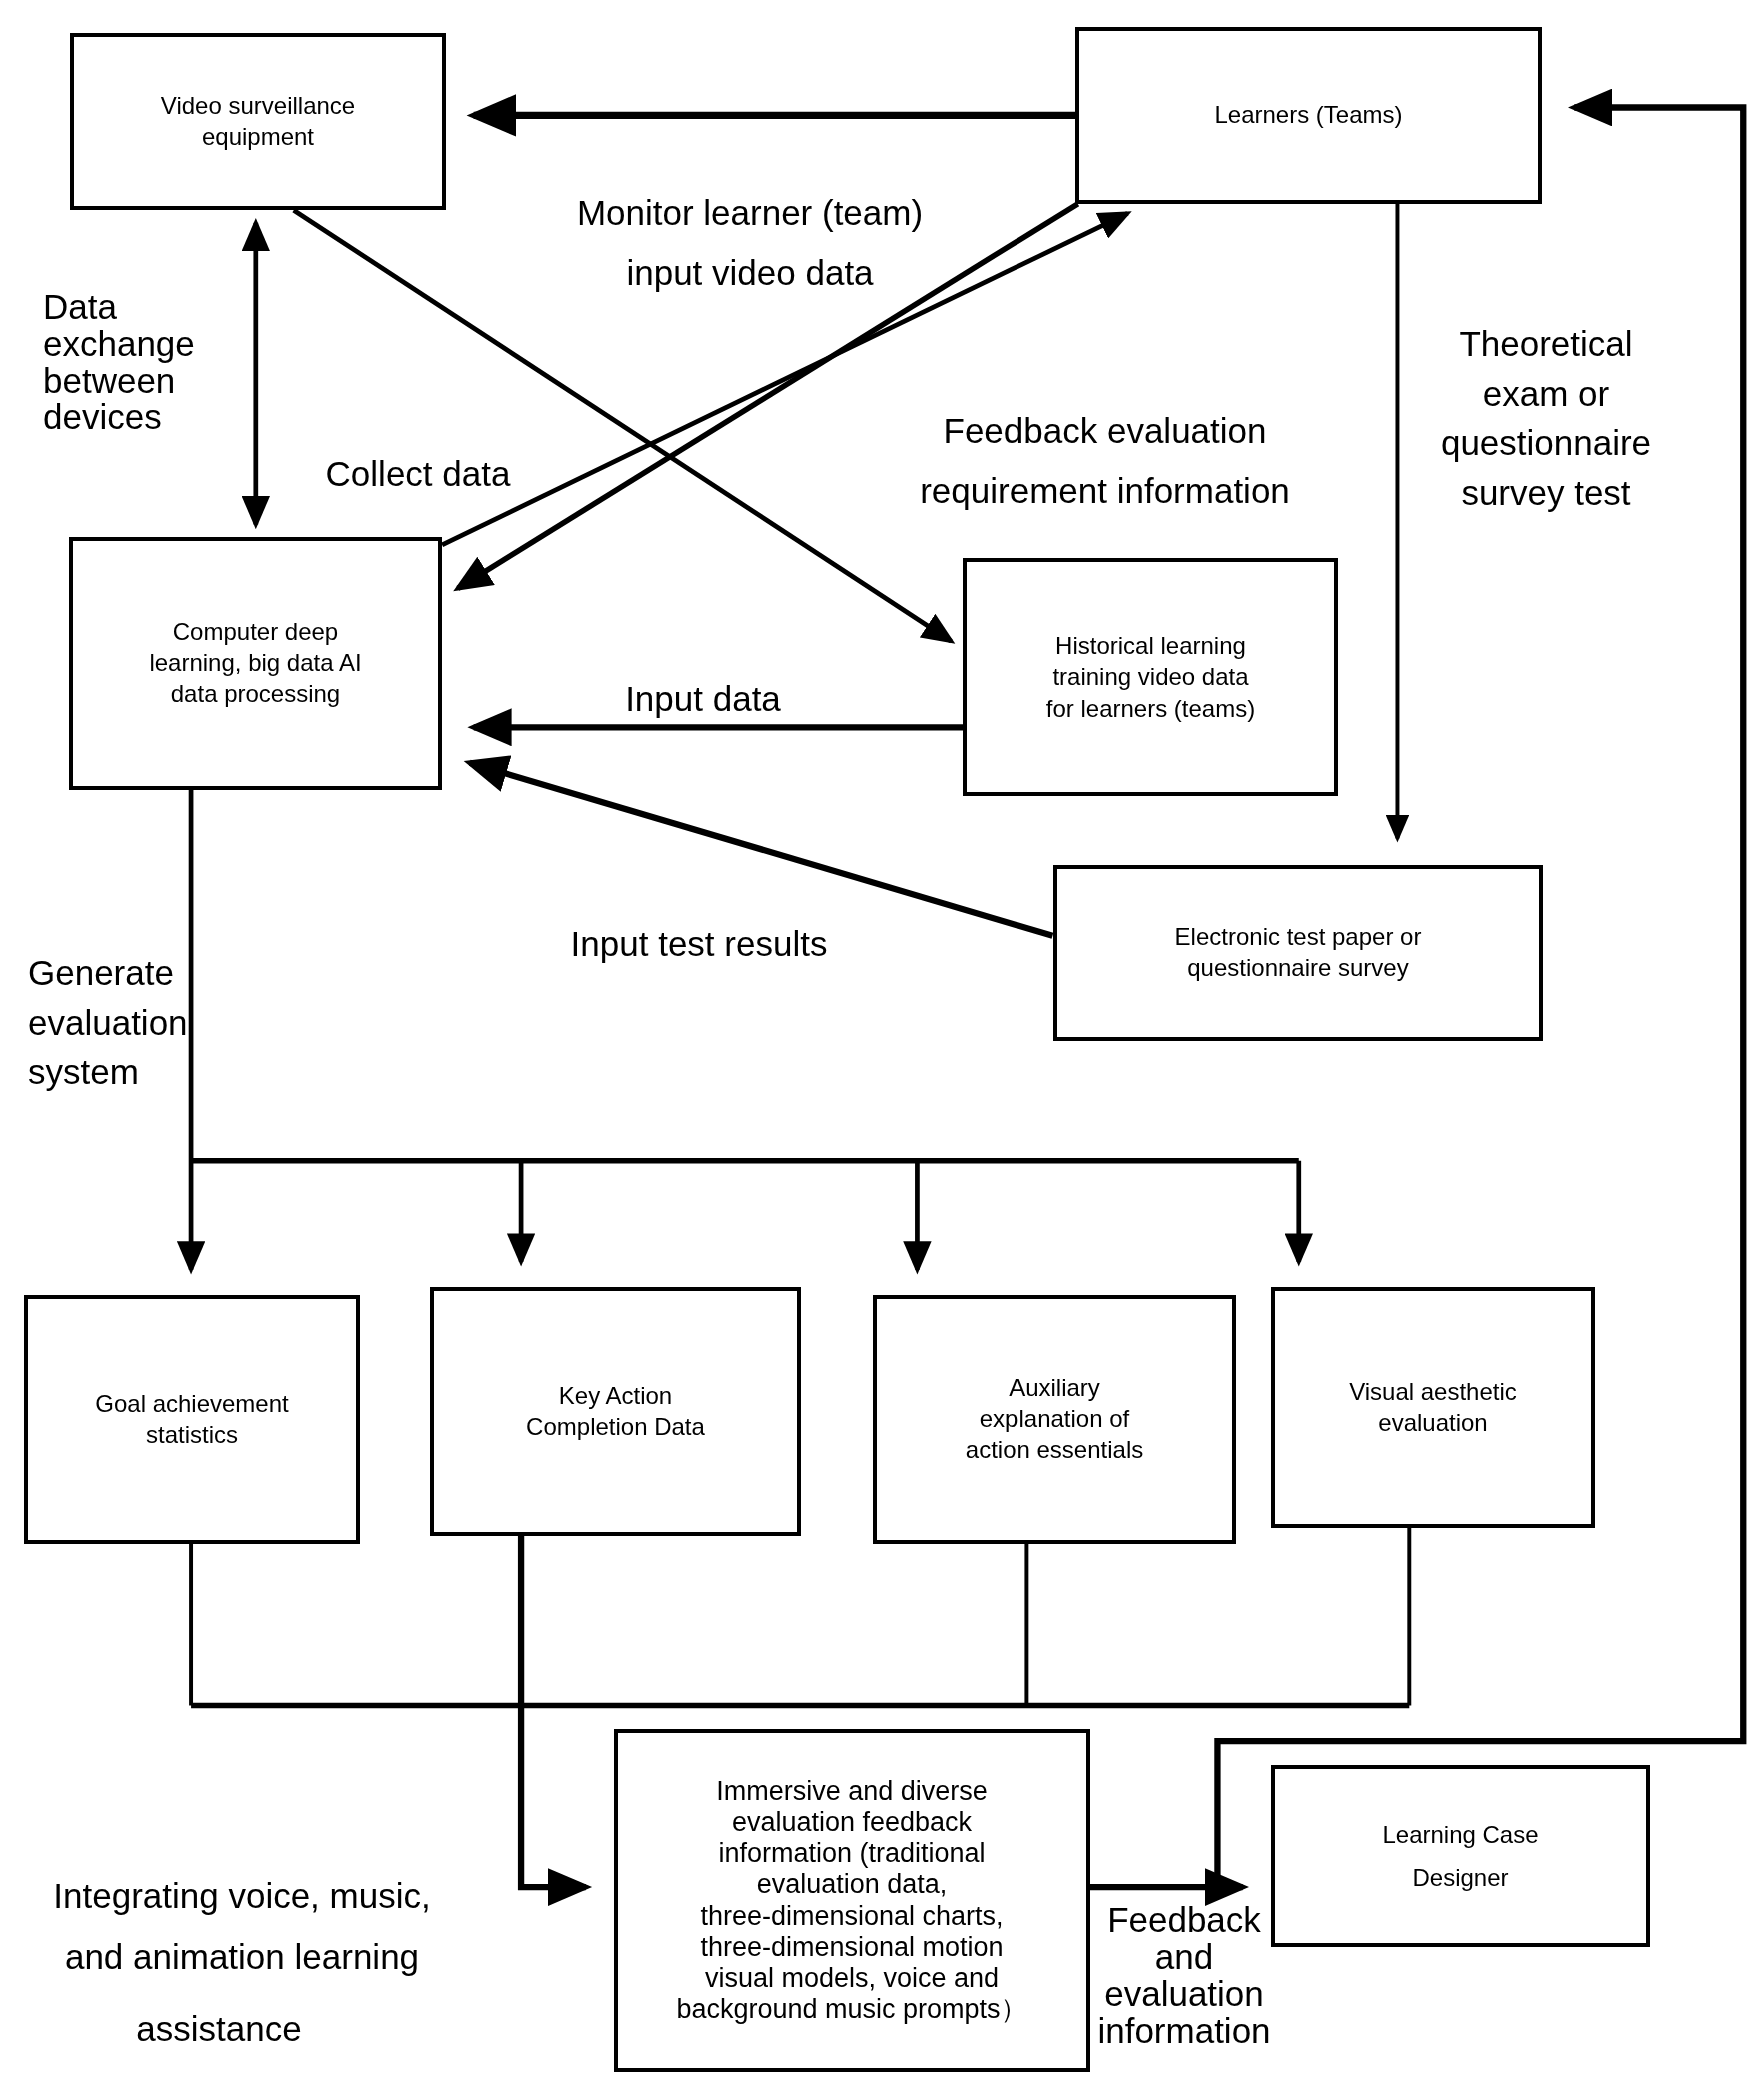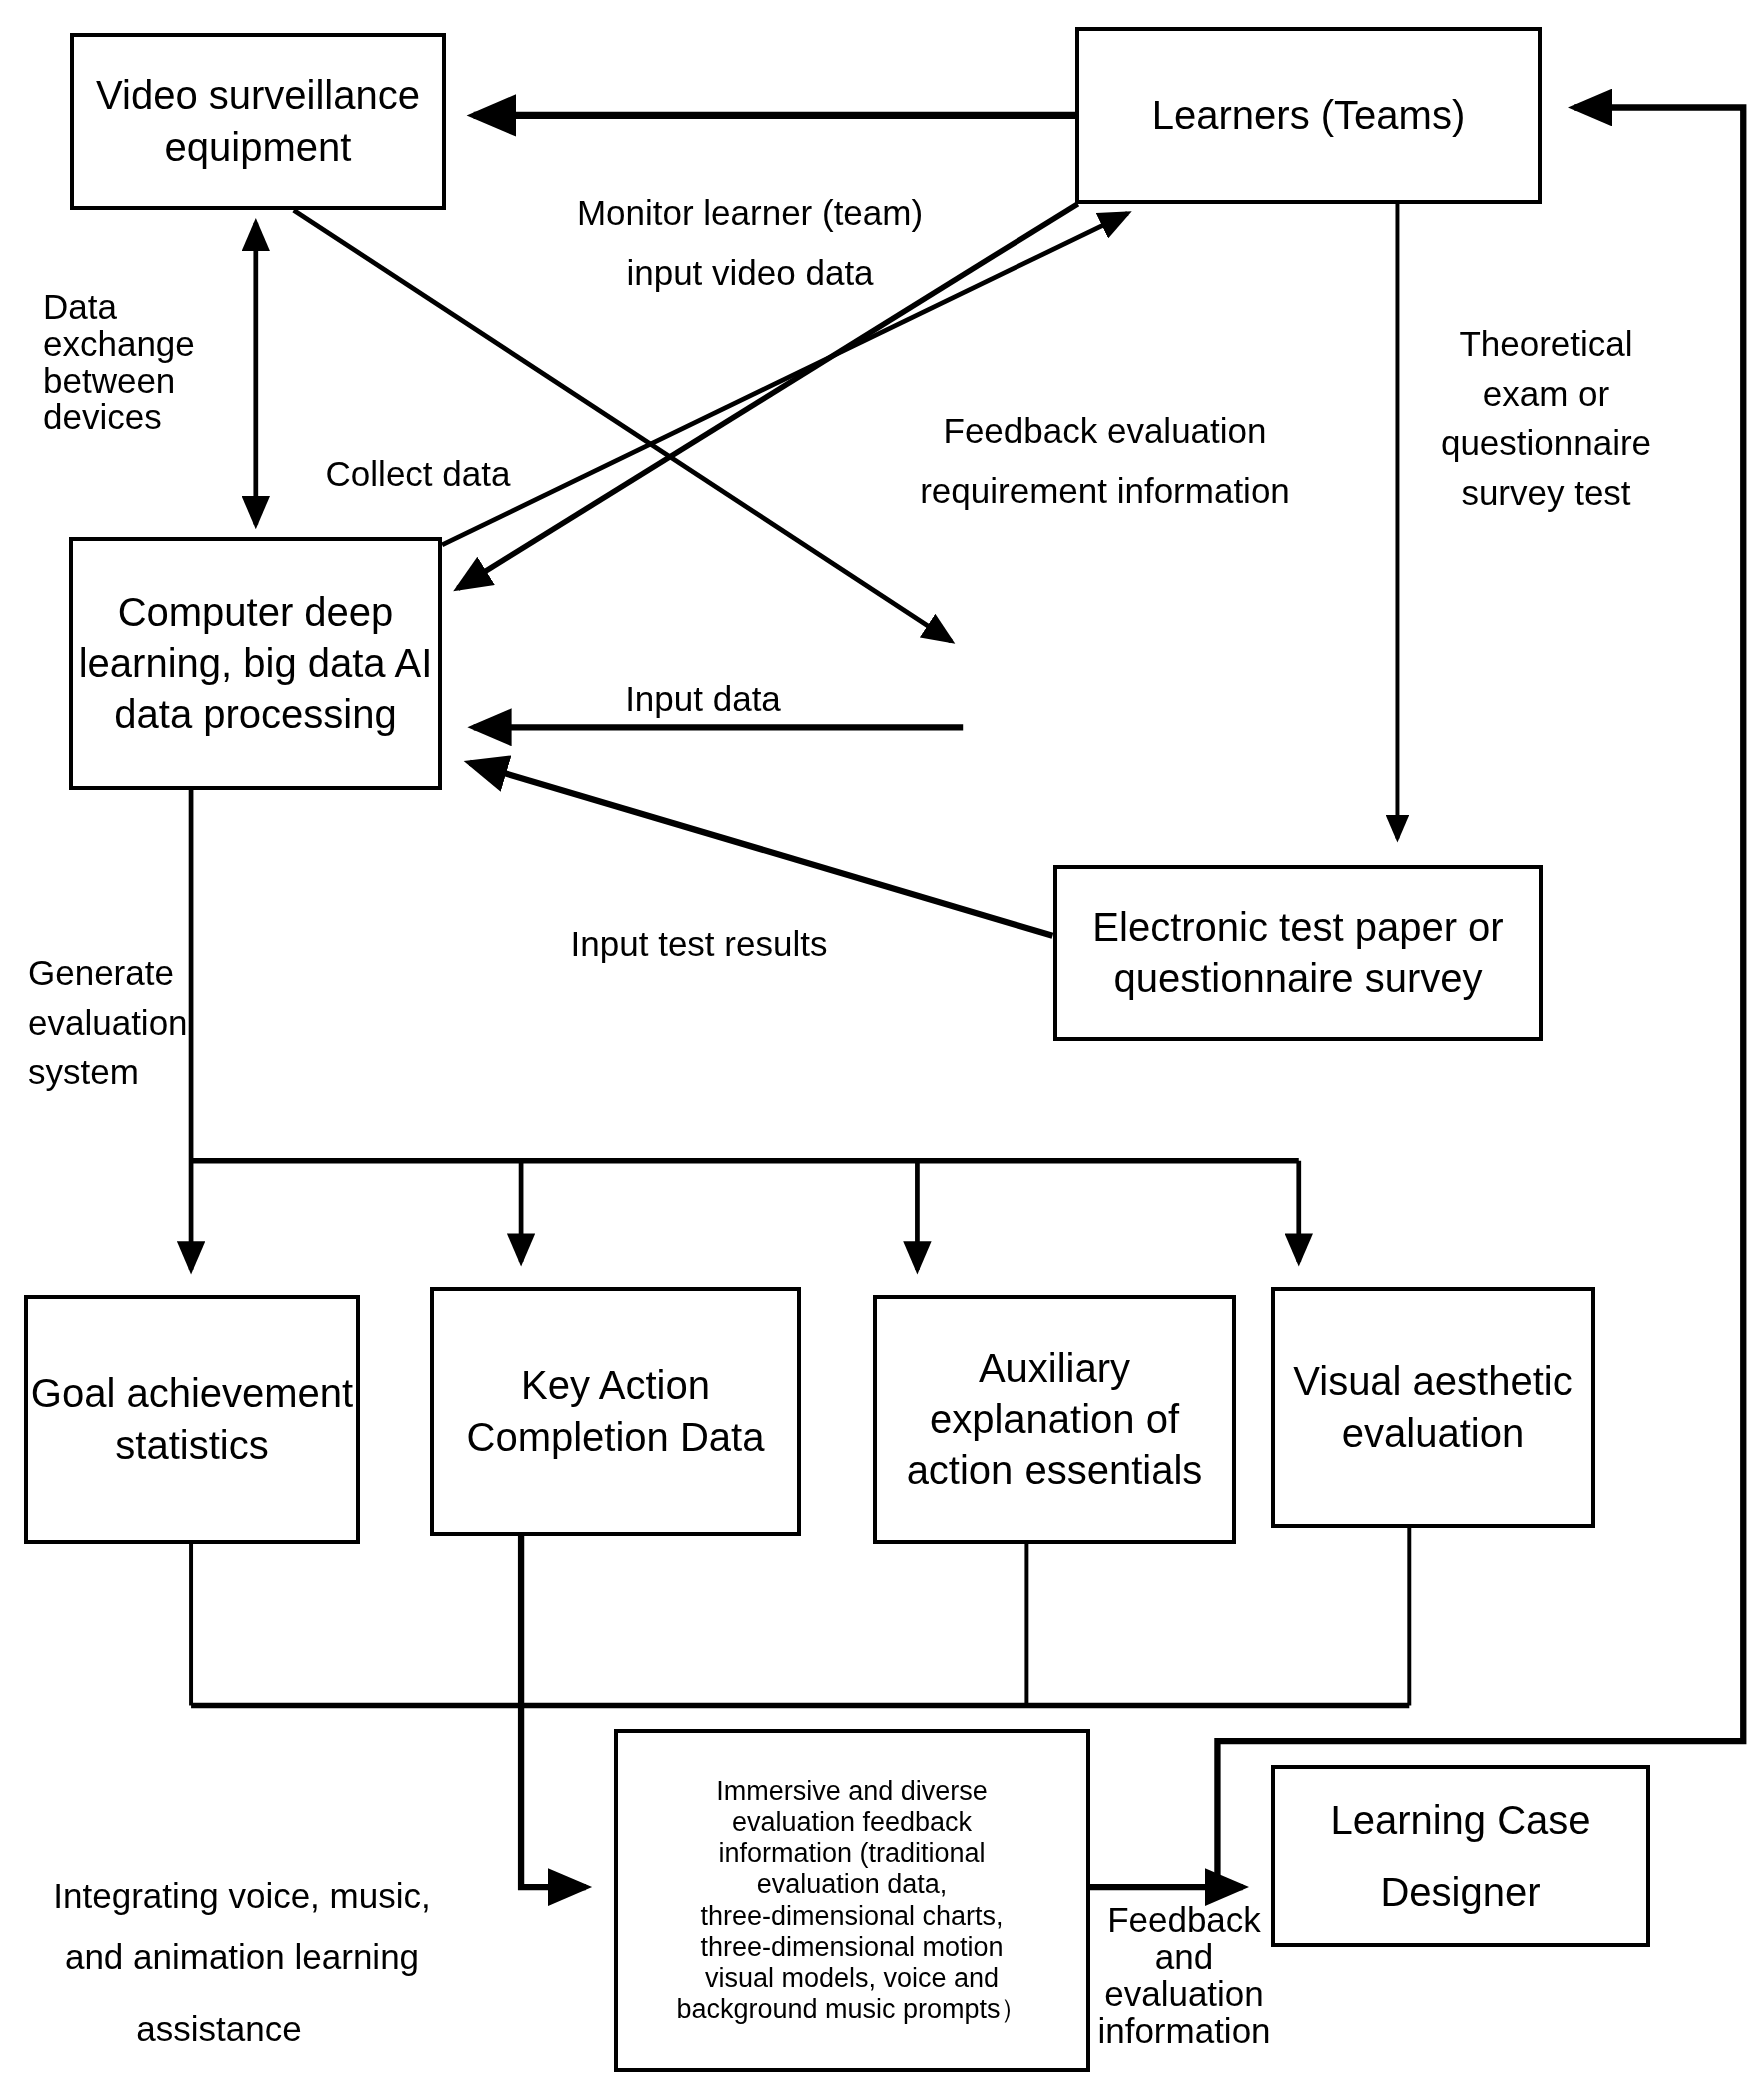--- a/index.html
+++ b/index.html
@@ -1,21 +1,21 @@
 <!DOCTYPE html>
 <html style="font-size:12.6px"><head>
 <meta charset="utf-8">
 <style>
   html,body{margin:0;padding:0;background:#ffffff;width:1763px;height:2087px;overflow:hidden;}
   #diagram{position:relative;width:1763px;height:2087px;background:#ffffff;
            font-family:"Liberation Sans", sans-serif;color:#000;}
   #wires{position:absolute;left:0;top:0;width:1763px;height:2087px;}
   .box{position:absolute;box-sizing:border-box;border:4px solid #000;background:#fff;
        display:flex;align-items:center;justify-content:center;text-align:center;
-       white-space:pre-line;font-size:40px;line-height:1.28;}
+       white-space:pre-line;font-size:24px;line-height:1.28;}
   .lbl{position:absolute;text-align:center;white-space:pre-line;font-size:35px;line-height:1.45;
        transform:translate(-50%,-50%);}
   .lbl.left{transform:none;text-align:left;}
   
   #b-video     {left:70px;  top:33px;  width:376px; height:177px;}
   #b-learners  {left:1075px;top:27px;  width:467px; height:177px;}
   #b-computer  {left:69px;  top:537px; width:373px; height:253px;}
   #b-historical{left:963px;top:558px; width:375px; height:238px;line-height:1.3;}
   #b-electronic{left:1053px;top:865px;width:490px; height:176px;}
   #b-goal      {left:24px;  top:1295px;width:336px; height:249px;}
@@ -86,20 +86,23 @@
 
     <path d="M 1542 2390 V 2205 H 2208 V 136 H 1994" stroke="#000" stroke-width="8" fill="none" marker-end="url(#ah)"></path>
   </svg>
 
   <div class="box" id="b-video">Video surveillance
 equipment</div>
   <div class="box" id="b-learners">Learners (Teams)</div>
   <div class="box" id="b-computer">Computer deep
 learning, big data AI
 data processing</div>
+  <div class="box" id="b-historical">Historical learning
+training video data
+for learners (teams)</div>
   <div class="box" id="b-electronic">Electronic test paper or
 questionnaire survey</div>
   <div class="box" id="b-goal">Goal achievement
 statistics</div>
   <div class="box" id="b-keyaction">Key Action
 Completion Data</div>
   <div class="box" id="b-auxiliary">Auxiliary
 explanation of
 action essentials</div>
   <div class="box" id="b-visual">Visual aesthetic

